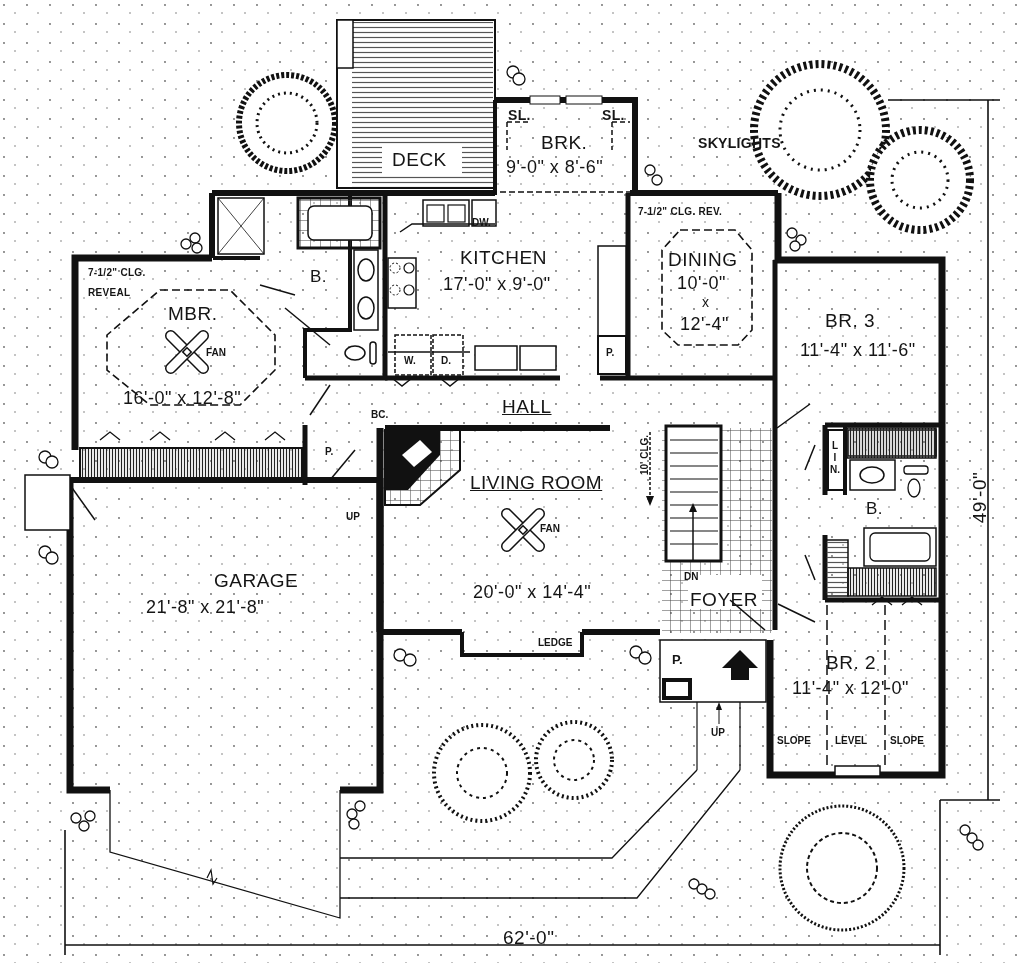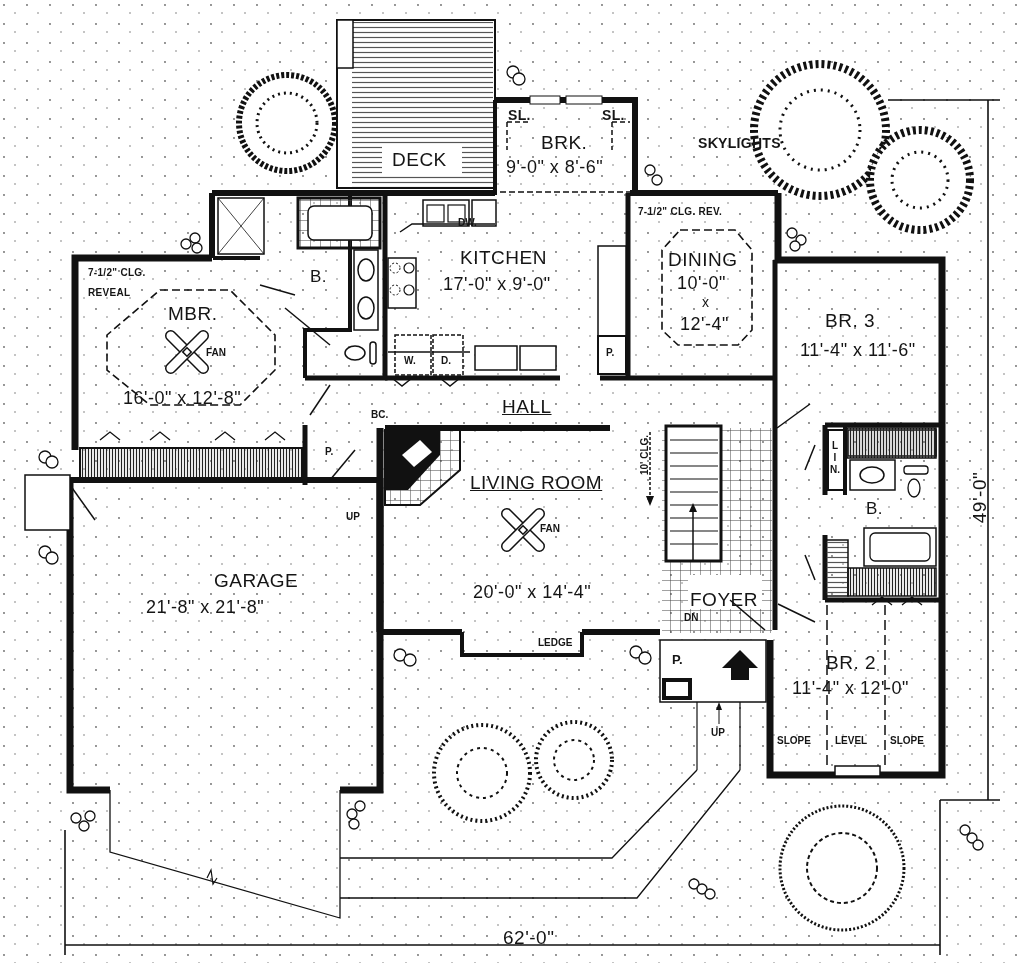--- a/index.html
+++ b/index.html
@@ -277,21 +277,21 @@
 <div class="lbl room" style="left:392px;top:150px;">DECK</div>
 
 <div class="lbl sm" style="left:508px;top:108px;">SL.</div>
 <div class="lbl sm" style="left:602px;top:108px;">SL.</div>
 <div class="lbl room" style="left:541px;top:133px;">BRK.</div>
 <div class="lbl dim" style="left:506px;top:158px;">9'-0" x 8'-6"</div>
 <div class="lbl sm" style="left:672px;top:136px;margin-left:26px;">SKYLIGHTS</div>
 
 <div class="lbl room" style="left:460px;top:248px;">KITCHEN</div>
 <div class="lbl dim" style="left:443px;top:275px;">17'-0" x 9'-0"</div>
-<div class="lbl xs" style="left:458px;top:218px;">DW.</div>
+<div class="lbl xs" style="left:472px;top:218px;">DW.</div>
 <div class="lbl xs" style="left:606px;top:348px;">P.</div>
 <div class="lbl xs" style="left:404px;top:356px;">W.</div>
 <div class="lbl xs" style="left:441px;top:356px;">D.</div>
 
 <div class="lbl sm" style="left:638px;top:207px;font-size:10px;">7-1/2" CLG. REV.</div>
 <div class="lbl room" style="left:668px;top:250px;">DINING</div>
 <div class="lbl dim" style="left:677px;top:274px;">10'-0"</div>
 <div class="lbl dim" style="left:702px;top:295px;font-size:14px;">x</div>
 <div class="lbl dim" style="left:680px;top:315px;">12'-4"</div>
 
@@ -306,21 +306,21 @@
 <div class="lbl xs" style="left:371px;top:410px;">BC.</div>
 <div class="lbl xs" style="left:325px;top:447px;">P.</div>
 <div class="lbl xs" style="left:346px;top:512px;">UP</div>
 
 <div class="lbl room" style="left:470px;top:473px;text-decoration:underline;">LIVING ROOM</div>
 <div class="lbl xs" style="left:540px;top:524px;">FAN</div>
 <div class="lbl dim" style="left:473px;top:583px;">20'-0" x 14'-4"</div>
 <div class="lbl xs vert" style="left:625px;top:450px;">10' CLG.</div>
 <div class="lbl xs" style="left:498px;top:638px;padding-left:40px;">LEDGE</div>
 
-<div class="lbl xs" style="left:684px;top:572px;margin-top:41px;">DN</div>
+<div class="lbl xs" style="left:684px;top:572px;">DN</div>
 <div class="lbl room" style="left:690px;top:590px;">FOYER</div>
 <div class="lbl xs" style="left:672px;top:653px;font-size:13px;">P.</div>
 <div class="lbl xs" style="left:711px;top:728px;">UP</div>
 
 <div class="lbl room" style="left:174px;top:571px;margin-left:40px;">GARAGE</div>
 <div class="lbl dim" style="left:146px;top:598px;">21'-8" x 21'-8"</div>
 
 <div class="lbl room" style="left:825px;top:311px;text-align:center;">BR. 3</div>
 <div class="lbl dim" style="left:800px;top:341px;">11'-4" x 11'-6"</div>
 

